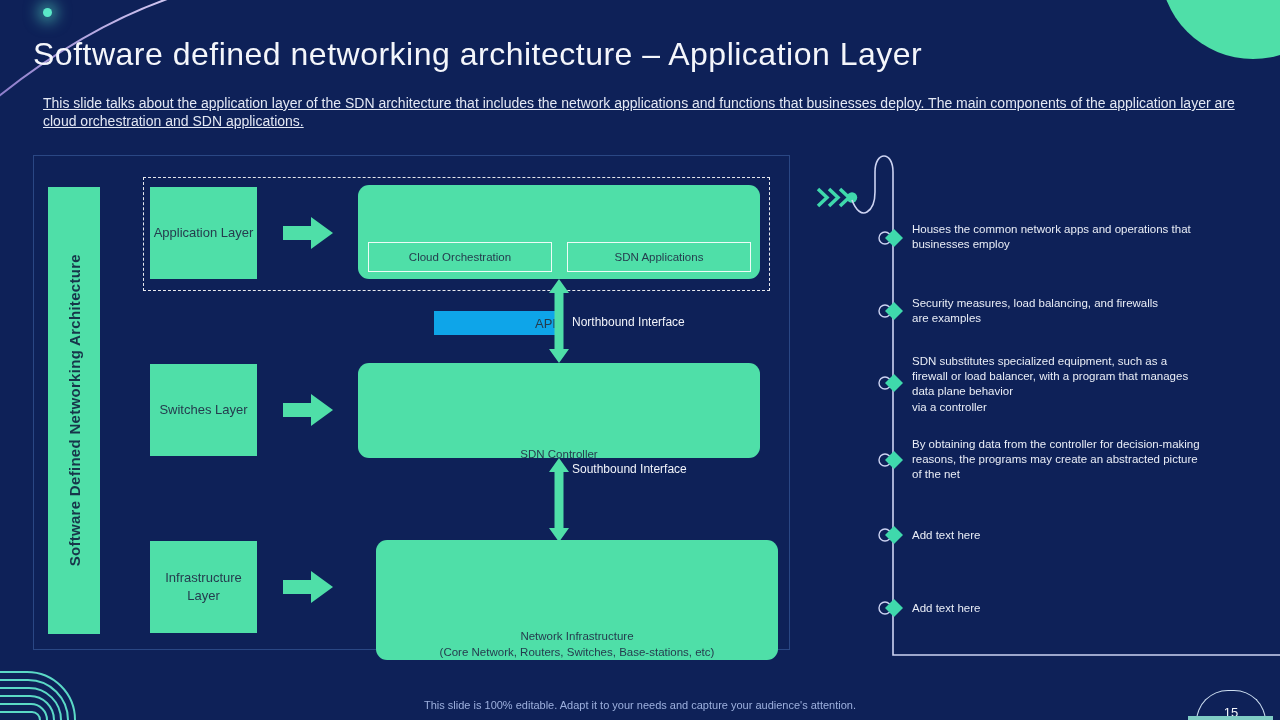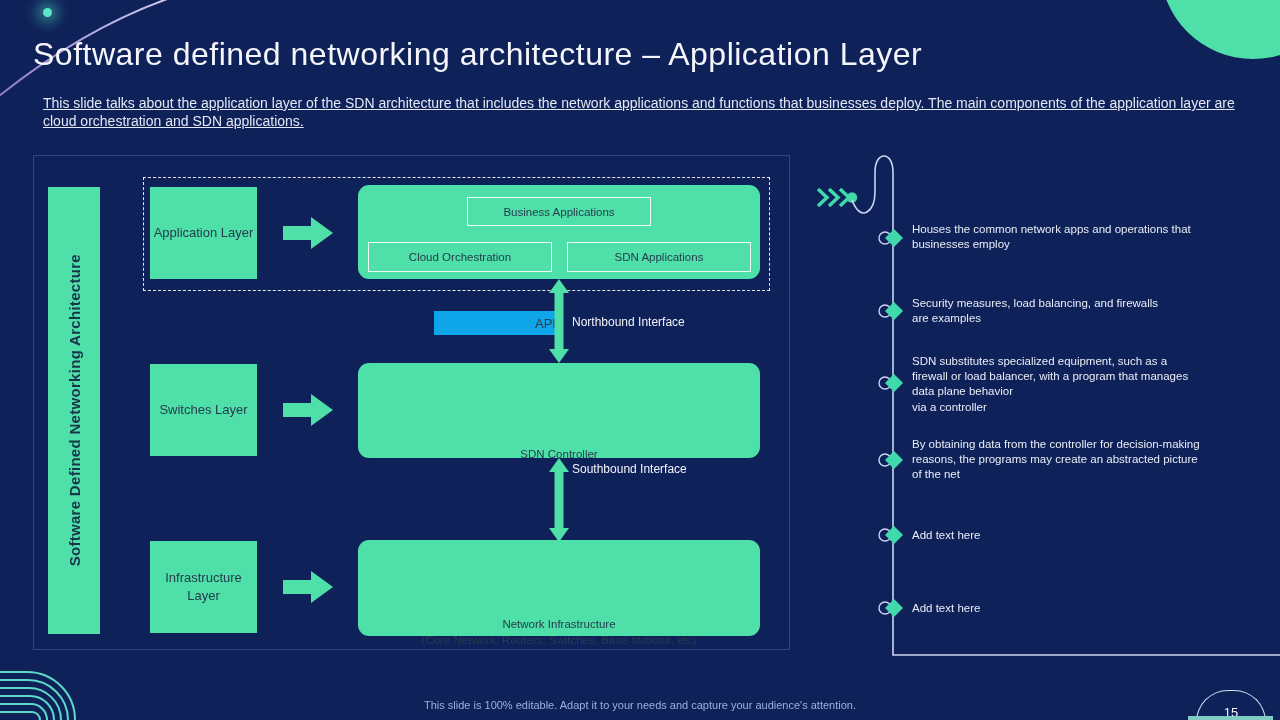--- a/index.html
+++ b/index.html
@@ -144,42 +144,39 @@
   <span>Application Layer</span>
 </div>
 <div class="abs layer-box" style="left:150px;top:364px">
   <span>Switches Layer</span>
 </div>
 <div class="abs layer-box" style="left:150px;top:541px">
   <span>Infrastructure Layer</span>
 </div>
 
 <div class="abs big-box" style="left:358px;top:185px;height:94px">
-  <div class="inner-box" style="left:109px;top:12px;width:184px;height:29px">
-    <span>Business Applications</span>
-  </div>
   <div class="inner-box" style="left:10px;top:57px;width:184px;height:30px">
     <span>Cloud Orchestration</span>
   </div>
   <div class="inner-box" style="left:209px;top:57px;width:184px;height:30px">
     <span>SDN Applications</span>
   </div>
 </div>
 
 <div class="abs api-box">
   <span>API</span>
 </div>
 <div class="abs iface-label" style="left:572px;top:315px">Northbound Interface</div>
 <div class="abs iface-label" style="left:572px;top:462px">Southbound Interface</div>
 
 <div class="abs big-box" style="left:358px;top:363px;height:95px">
   <div class="center-label">SDN Controller</div>
 </div>
 
-<div class="abs big-box" style="left:358px;top:540px;height:96px">
+<div class="abs big-box" style="left:376px;top:540px;height:120px">
   <div class="center-label">Network Infrastructure
 (Core Network, Routers, Switches, Base-stations, etc)</div>
 </div>
 
 <svg class="decor" style="left:0;top:0" width="1280" height="720" viewBox="0 0 1280 720">
   <g fill="#4fdfa8">
     <polygon points="283,226 311,226 311,217 333,233 311,249 311,240 283,240"></polygon>
     <polygon points="283,403 311,403 311,394 333,410 311,426 311,417 283,417"></polygon>
     <polygon points="283,580 311,580 311,571 333,587 311,603 311,594 283,594"></polygon>
     <polygon points="559,279 569,293 563.5,293 563.5,349 569,349 559,363 549,349 554.5,349 554.5,293 549,293"></polygon>

